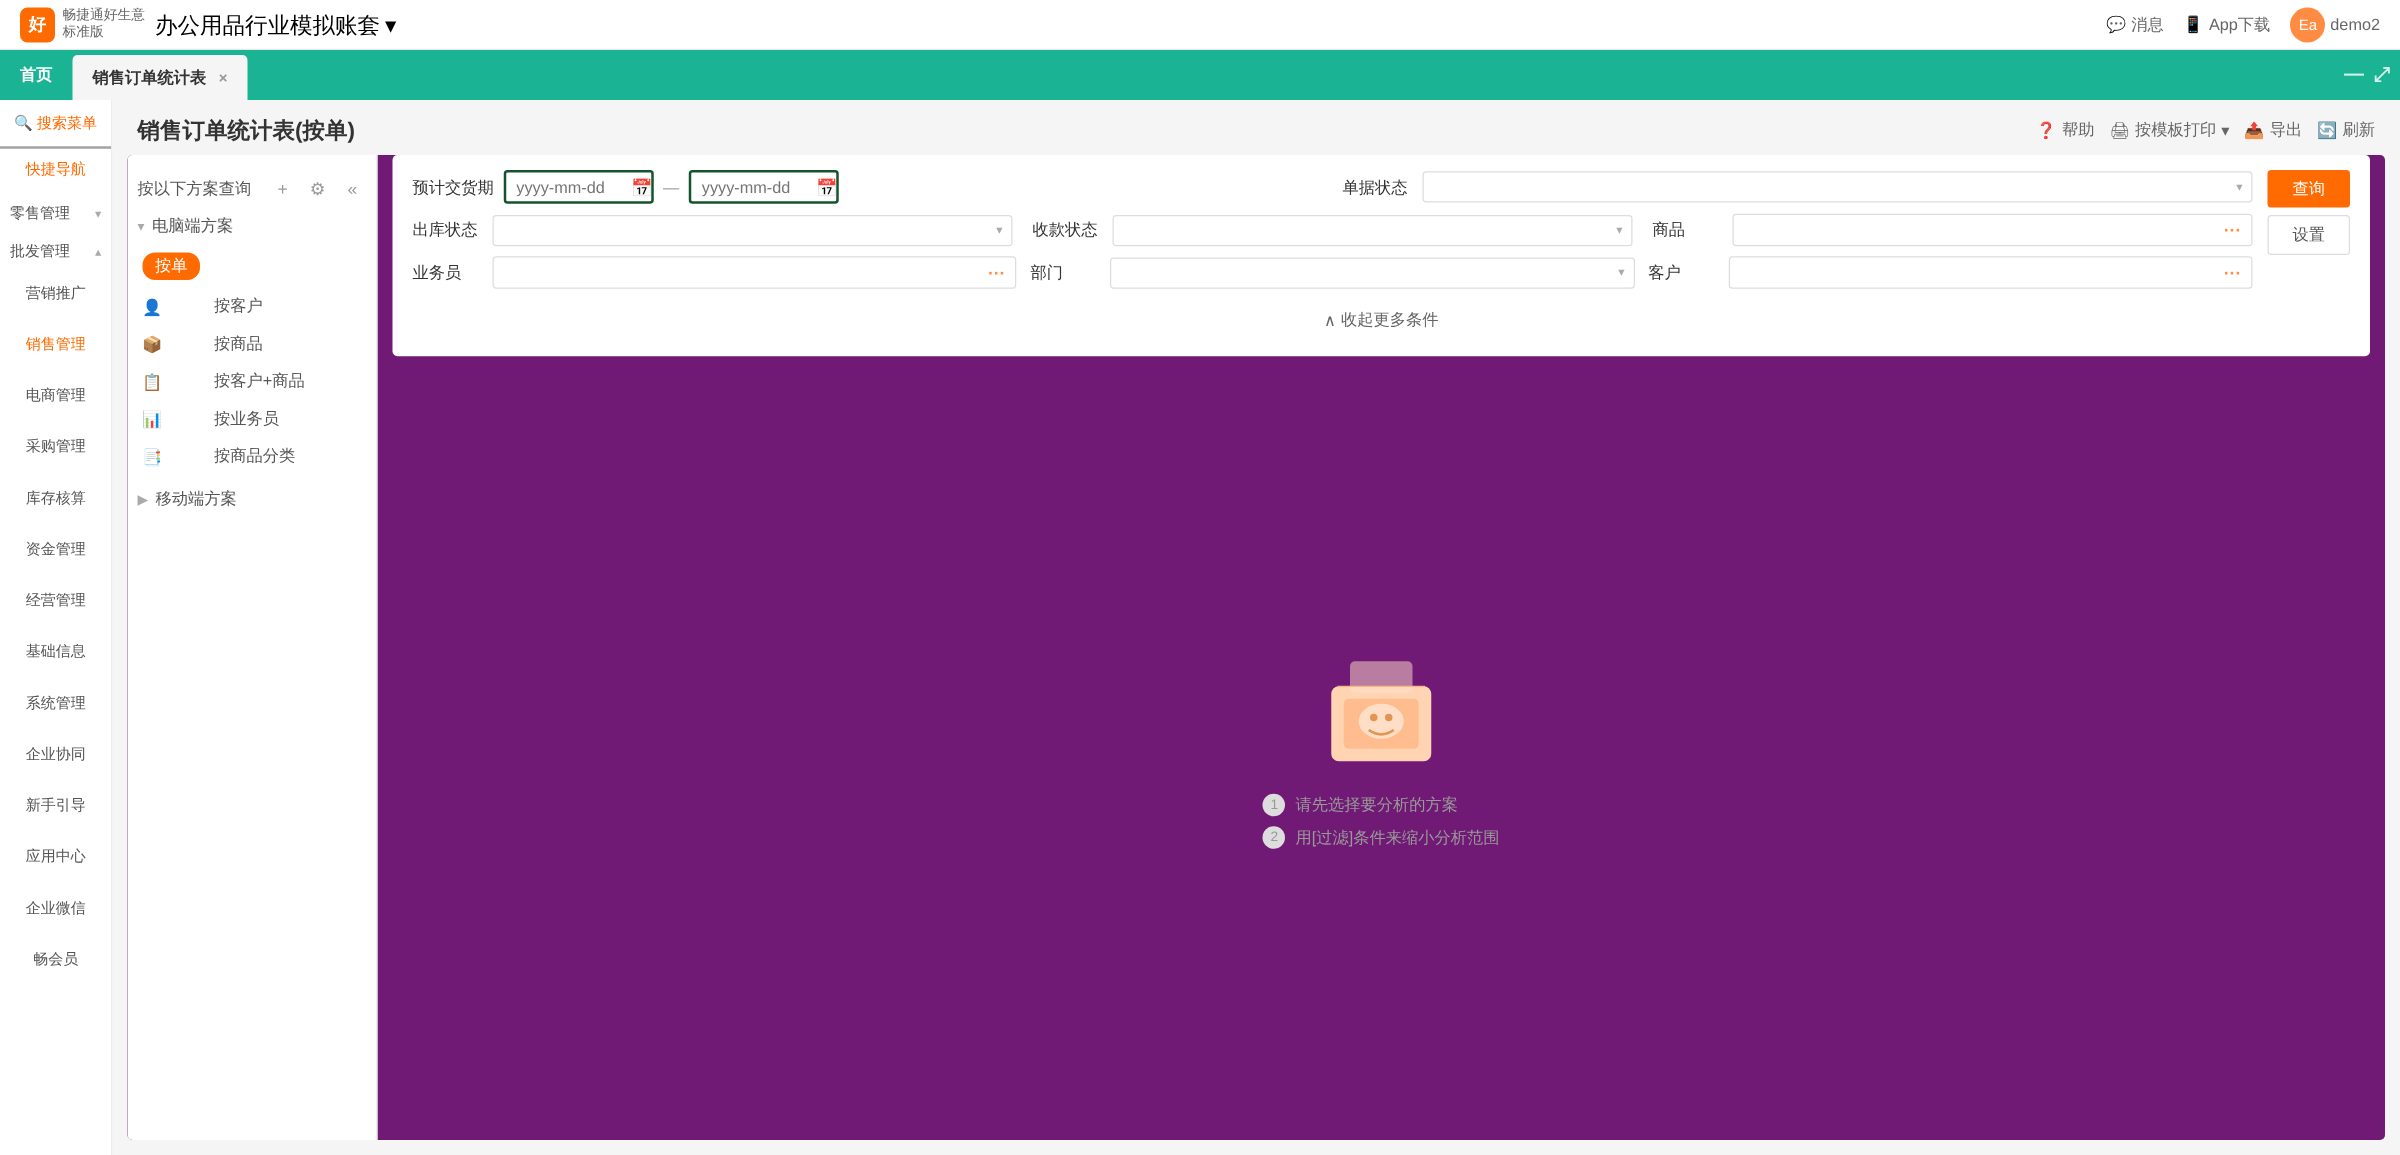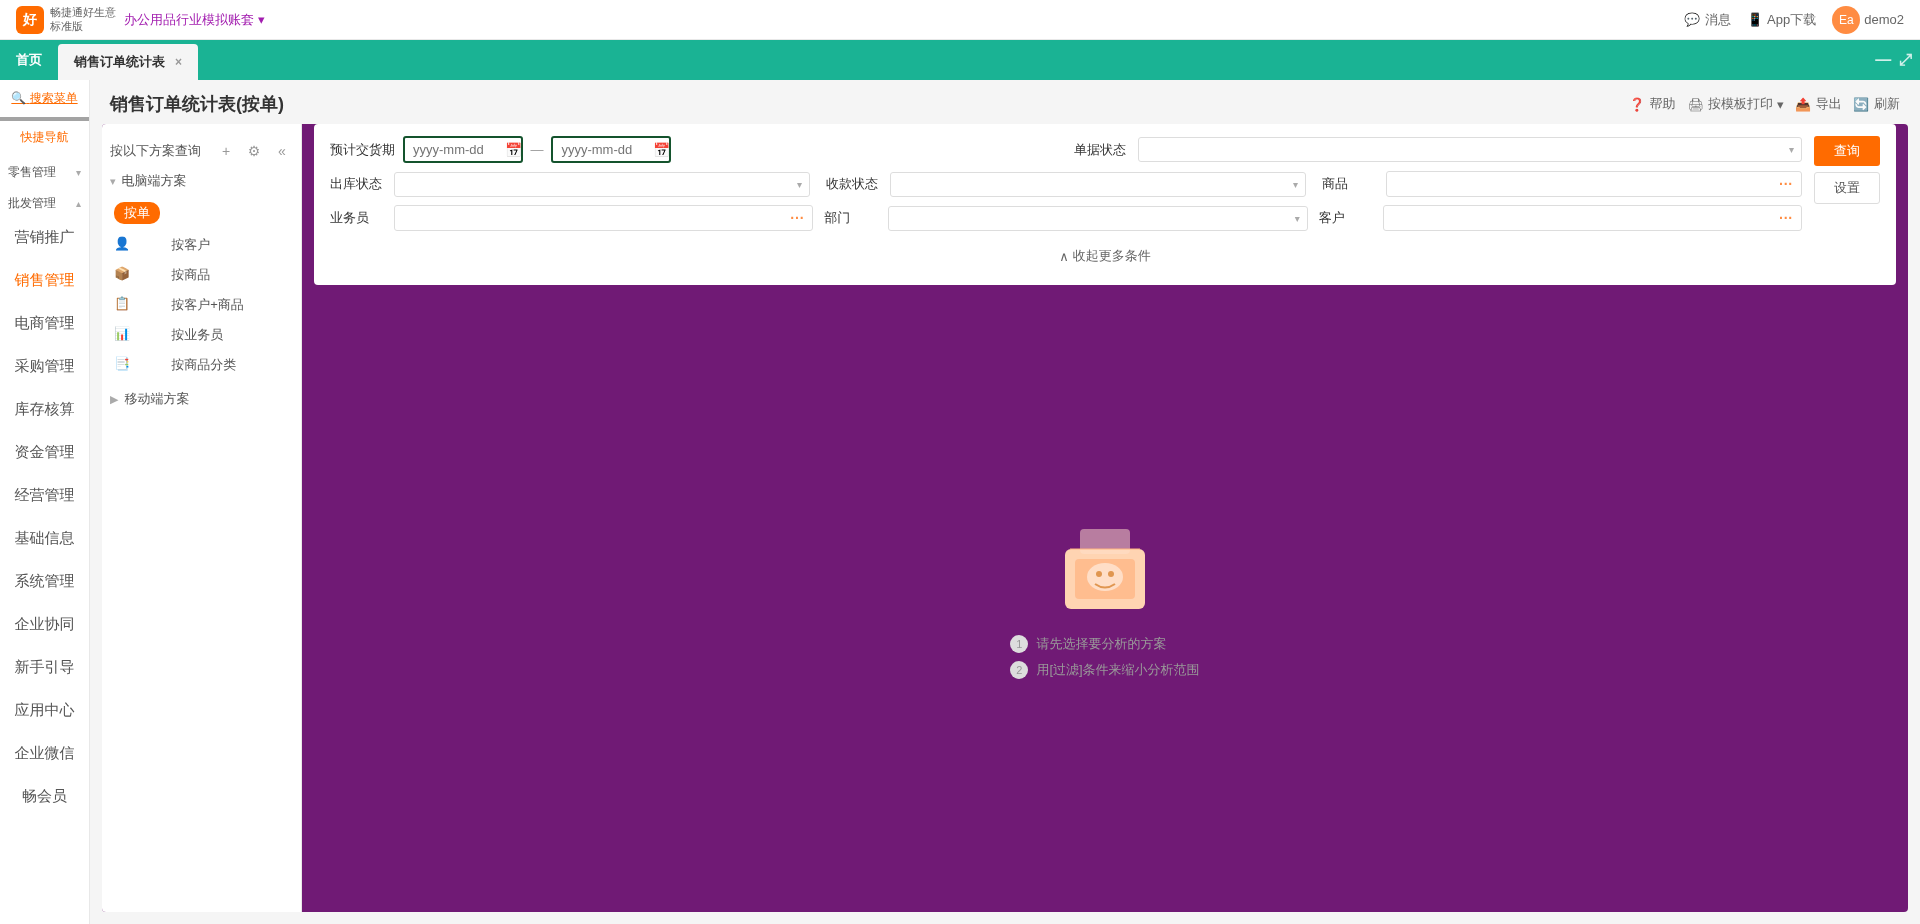--- a/index.html
+++ b/index.html
@@ -4,43 +4,43 @@
   <style>
     * { box-sizing: border-box; margin: 0; padding: 0; }
     body { font-family: 'Microsoft YaHei', Arial, sans-serif; font-size: 13px; background: #f5f5f5; color: #333; height: 924px; overflow: hidden; display: flex; flex-direction: column; }
 
     
     .top-bar { height: 40px; background: #fff; display: flex; align-items: center; justify-content: space-between; padding: 0 16px; border-bottom: 1px solid #e8e8e8; flex-shrink: 0; }
     .top-bar-left { display: flex; align-items: center; gap: 8px; }
     .logo-area { display: flex; align-items: center; gap: 6px; }
     .logo-icon { width: 28px; height: 28px; background: #ff6b00; border-radius: 6px; display: flex; align-items: center; justify-content: center; color: white; font-size: 14px; font-weight: bold; }
     .logo-text { font-size: 11px; color: #666; line-height: 1.2; }
-    .breadcrumb-area { display: flex; align-items: center; gap: 4px; color: #a21caf; font-size: 13px; }
+    .breadcrumb-area { display: flex; align-items: center; gap: 4px; color: #000000; font-size: 18px; }
     .top-bar-right { display: flex; align-items: center; gap: 16px; color: #666; font-size: 13px; }
     .top-bar-btn { display: flex; align-items: center; gap: 4px; cursor: pointer; }
     .avatar { width: 28px; height: 28px; border-radius: 50%; background: #ff8c42; display: flex; align-items: center; justify-content: center; color: white; font-size: 12px; }
 
     
     .tab-bar { height: 40px; background: #1ab394; display: flex; align-items: center; padding: 0 0; flex-shrink: 0; font-weight: bold; }
     .tab-item { height: 40px; display: flex; align-items: center; padding: 0 16px; color: rgba(255,255,255,0.85); cursor: pointer; font-size: 13px; gap: 6px; }
     .tab-item.home { background: transparent; color: white; }
     .tab-item.active { background: #f5f5f5; color: #333; border-radius: 4px 4px 0 0; margin-top: 4px; height: 36px; }
     .tab-close { font-size: 12px; color: #999; cursor: pointer; margin-left: 4px; }
     .tab-bar-right { margin-left: auto; display: flex; align-items: center; gap: 8px; padding-right: 8px; }
     .tab-bar-icon { color: rgba(255,255,255,0.8); cursor: pointer; font-size: 16px; }
 
     
     .main-layout { display: flex; flex: 1; overflow: hidden; }
 
     
     .sidebar { width: 90px; background: #fff; border-right: 1px solid #e8e8e8; display: flex; flex-direction: column; flex-shrink: 0; overflow-y: auto; }
     .sidebar-item { display: flex; flex-direction: column; align-items: center; padding: 12px 4px; cursor: pointer; color: #555; font-size: 12px; gap: 4px; border-bottom: none; }
     .sidebar-item.active { color: #ff6b00; }
-    .sidebar-label { font-size: 15px; text-align: center; }
-    .sidebar-search { padding: 10px 8px; font-size: 12px; color: #ff6b00; text-align: center; cursor: pointer; border-bottom: 4px solid #a3a3a3; text-decoration: underline; }
+    .sidebar-label { font-size: 12px; text-align: center; }
+    .sidebar-search { padding: 10px 8px; font-size: 12px; color: #ff6b00; text-align: center; cursor: pointer; border-bottom: 2px solid #a3a3a3; }
     .sidebar-nav { padding: 8px 4px; font-size: 12px; color: #ff6b00; text-align: center; cursor: pointer; }
     .sidebar-section { padding: 10px 8px 4px; font-size: 12px; color: #555; display: flex; align-items: center; justify-content: space-between; cursor: pointer; }
     .sidebar-section-label { font-size: 12px; }
     .sidebar-arrow { font-size: 10px; color: #aaa; }
 
     
     .content-area { flex: 1; display: flex; flex-direction: column; overflow: hidden; background: #f5f5f5; }
 
     
     .page-header { display: flex; align-items: center; justify-content: space-between; padding: 12px 20px 8px; background: #f5f5f5; flex-shrink: 0; }
@@ -67,21 +67,21 @@
     .filter-value-wrap { display: flex; align-items: center; flex: 1; border: 1px solid #ddd; border-radius: 3px; padding: 4px 8px; background: #fff; }
     .filter-value-input { flex: 1; border: none; outline: none; font-size: 13px; color: #333; background: transparent; }
     .filter-value-input::placeholder { color: #bbb; }
 
     .filter-divider { display: flex; align-items: center; justify-content: center; padding: 4px 0 8px; }
     .collapse-btn { display: flex; align-items: center; gap: 4px; color: #666; font-size: 13px; cursor: pointer; }
 
     
     .left-panel { width: 200px; background: #fff; flex-shrink: 0; border-right: 1px solid #e8e8e8; padding: 8px 0; overflow-y: auto; }
     .panel-icon-btn { width: 22px; height: 22px; display: flex; align-items: center; justify-content: center; cursor: pointer; color: #999; font-size: 14px; }
-    .tree-item { display: flex; gap: 6px; padding: 6px 12px; cursor: pointer; font-size: 13px; color: #555; }
+    .tree-item { display: flex; align-items: center; gap: 6px; padding: 6px 12px; cursor: pointer; font-size: 13px; color: #555; }
     .tree-item.active { color: #ff6b00; }
     .tree-item .tree-icon { font-size: 13px; color: #aaa; }
     .tree-item .tree-label { font-size: 13px; margin-left: 35px; }
     .tree-parent { display: flex; align-items: center; gap: 6px; padding: 6px 8px; cursor: pointer; font-size: 13px; color: #555; font-weight: 500; }
     .tree-parent .expand-icon { color: #aaa; font-size: 11px; }
     .active-badge { background: #ff6b00; color: white; border-radius: 10px; padding: 2px 10px; font-size: 13px; }
 
     
     .right-content { flex: 1; display: flex; flex-direction: column; overflow: hidden; }
 

